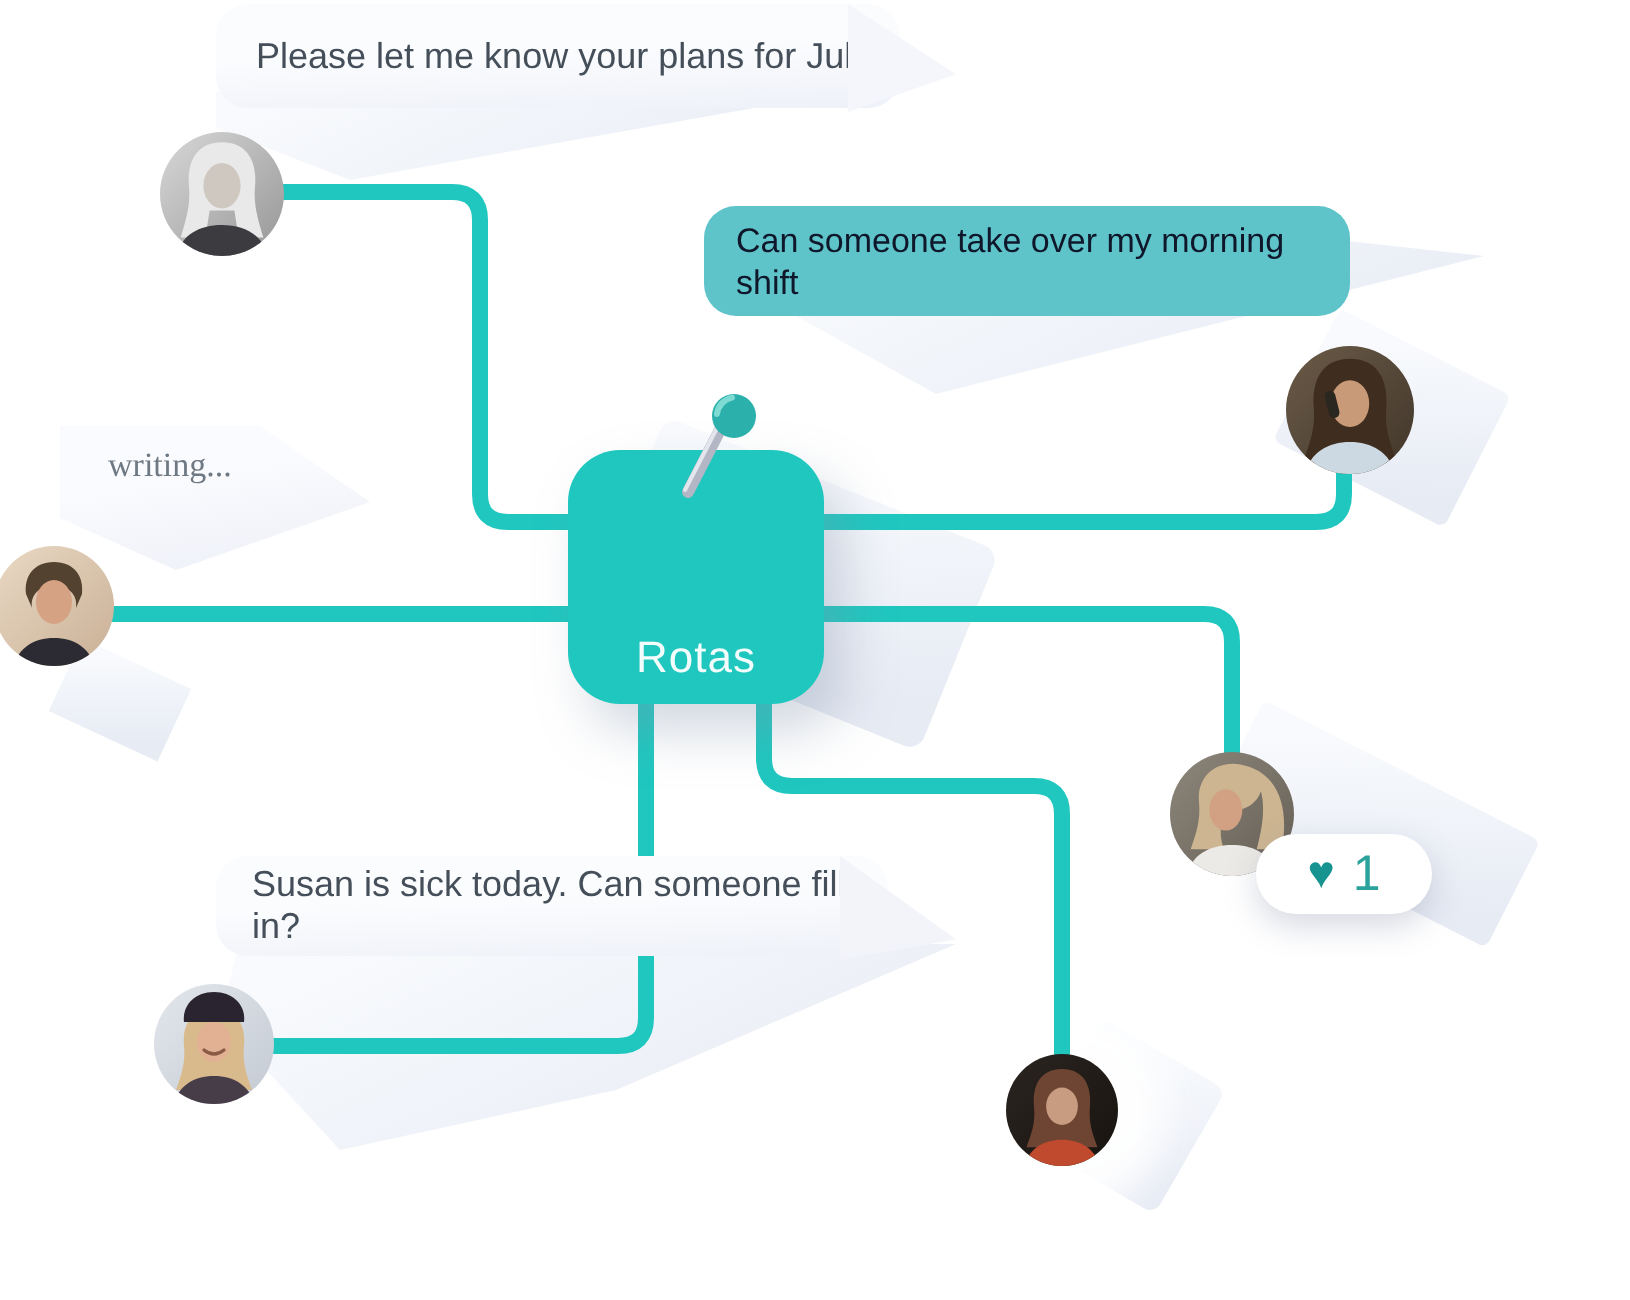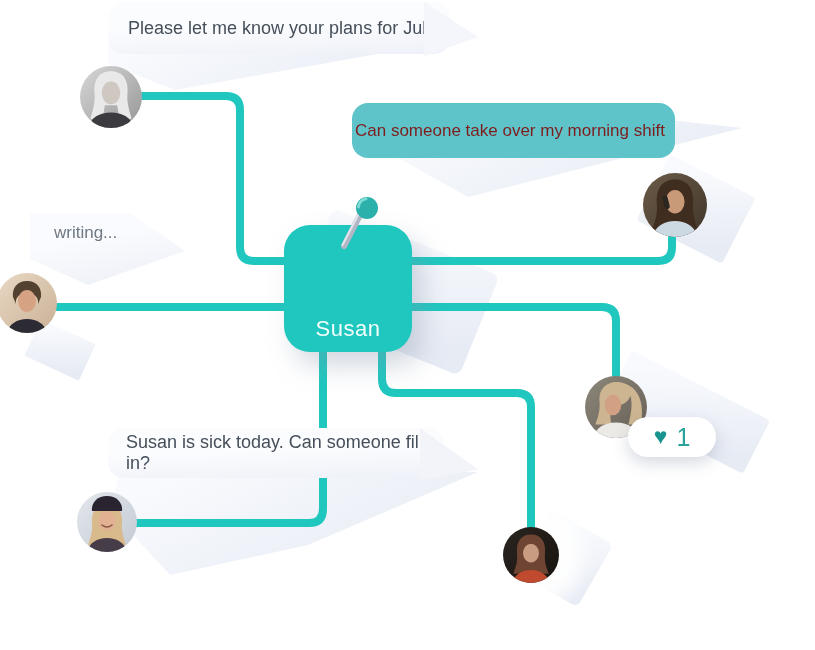--- a/index.html
+++ b/index.html
@@ -36,31 +36,31 @@
   .bubble-light{
     background:linear-gradient(178deg,#fbfcfe 45%,#eef1f8);
     border-radius:16px;display:flex;align-items:center;
     color:#454F5A;font-size:18px;
   }
   .tip{position:absolute;z-index:3;background:#f4f6fb;}
   .b-july {left:108px;top:2px;width:322px;height:52px;padding-left:20px;}
   .t-july {left:424px;top:2px;width:54px;height:54px;clip-path:polygon(0 0,100% 65%,0 100%);}
   .b-teal{
     left:352px;top:103px;width:323px;height:55px;border-radius:16px;
-    background:#5FC4CA;color:#7f1d1d;font-size:17px;line-height:21px;
-    display:flex;flex-direction:column;justify-content:center;padding-left:3px;
+    background:#5FC4CA;color:#0f172a;font-size:17px;line-height:21px;
+    display:flex;flex-direction:column;justify-content:center;padding-left:16px;
     box-sizing:border-box;z-index:3;position:absolute;
   }
   .b-writing{
     left:30px;top:213px;width:156px;height:72px;
     background:linear-gradient(170deg,#fafbfe 35%,#eceff7);
     clip-path:polygon(0 0,100px 0,155px 38px,58px 72px,0 46px);
     color:#6F7983;font-size:17px;
   }
-  .b-writing span{position:absolute;left:24px;top:10px;}
+  .b-writing span{position:absolute;left:24px;top:10px;font-family:Liberation Serif, serif;}
   .b-susan{left:108px;top:428px;width:318px;height:50px;padding-left:18px;}
   .t-susan{left:420px;top:428px;width:58px;height:52px;clip-path:polygon(0 0,100% 80%,0 100%);background:#f2f4fa;}
 
   
   .hub{
     position:absolute;left:284px;top:225px;width:128px;height:127px;
     background:#1FC7BF;border-radius:26px;z-index:3;
     box-shadow:10px 14px 26px rgba(130,145,170,.35);
   }
   .hub-label{
@@ -125,21 +125,21 @@
   <div class="bubble b-writing">
     <span>writing...</span>
   </div>
 
   <div class="bubble bubble-light b-susan">
     <span>Susan is sick today. Can someone fill in?</span>
   </div>
   <div class="tip t-susan"></div>
 
   <div class="hub">
-    <div class="hub-label">Susan</div>
+    <div class="hub-label">Rotas</div>
   </div>
 
   <svg class="pin" width="52" height="62" viewBox="0 0 52 62">
     <line x1="11" y1="54" x2="27" y2="23" stroke="#b3b6c4" stroke-width="6" stroke-linecap="round"></line>
     <line x1="9.5" y1="53" x2="25.5" y2="22" stroke="#e4e6ee" stroke-width="2" stroke-linecap="round"></line>
     <circle cx="34" cy="16" r="11" fill="#2BB0AB"></circle>
     <path d="M25.5 15 A9.5 9.5 0 0 1 33 6.8" stroke="#7ddbd4" stroke-width="3" fill="none" stroke-linecap="round"></path>
   </svg>
 
   <div class="avatar av-gray">

